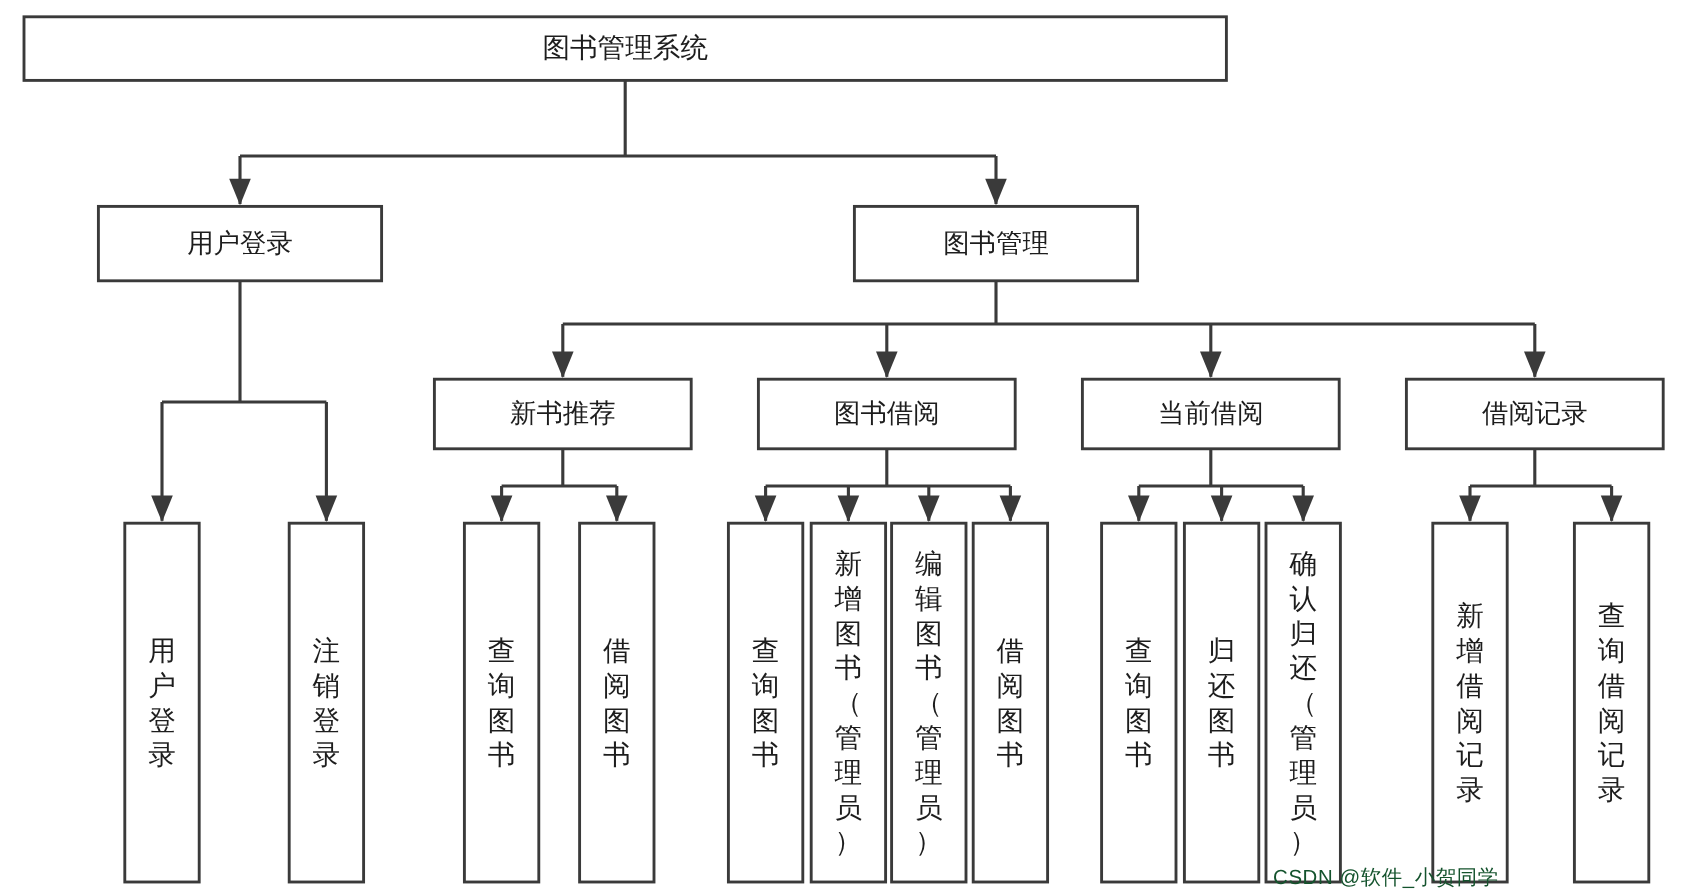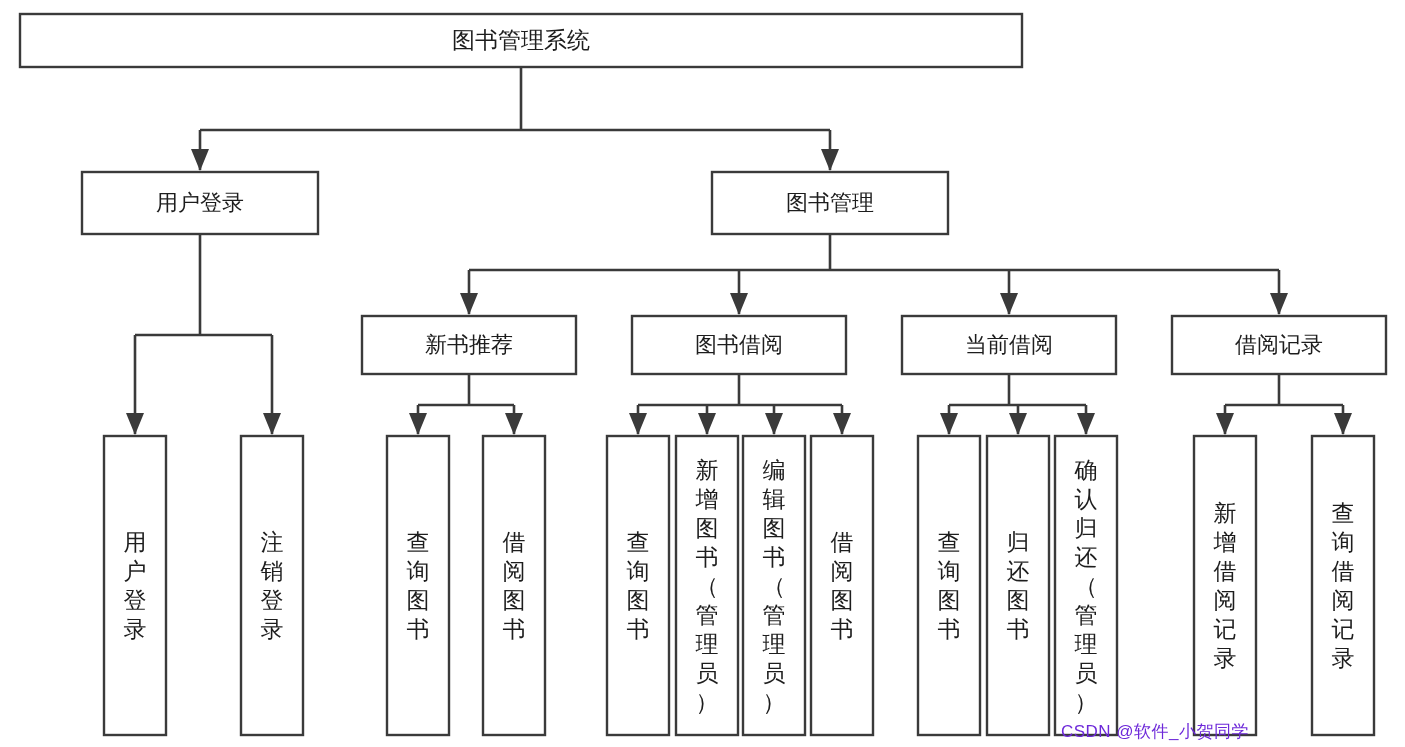--- a/index.html
+++ b/index.html
@@ -57,21 +57,21 @@
   .arrow-head {
     fill: #3a3a3a;
     stroke: none;
   }
   .watermark {
     position: absolute;
     right: 8px;
     bottom: 4px;
     font-family: "Liberation Sans", "DejaVu Sans", sans-serif;
     font-size: 17px;
-    color: #6d28d9;
+    color: #14532d;
     letter-spacing: 0.5px;
     white-space: nowrap;
     user-select: none;
   }
 </style>
 </head>
 <body>
 
 <div id="diagram-root">
   <svg class="diagram" viewBox="0 0 1405 747" xmlns="http://www.w3.org/2000/svg">

